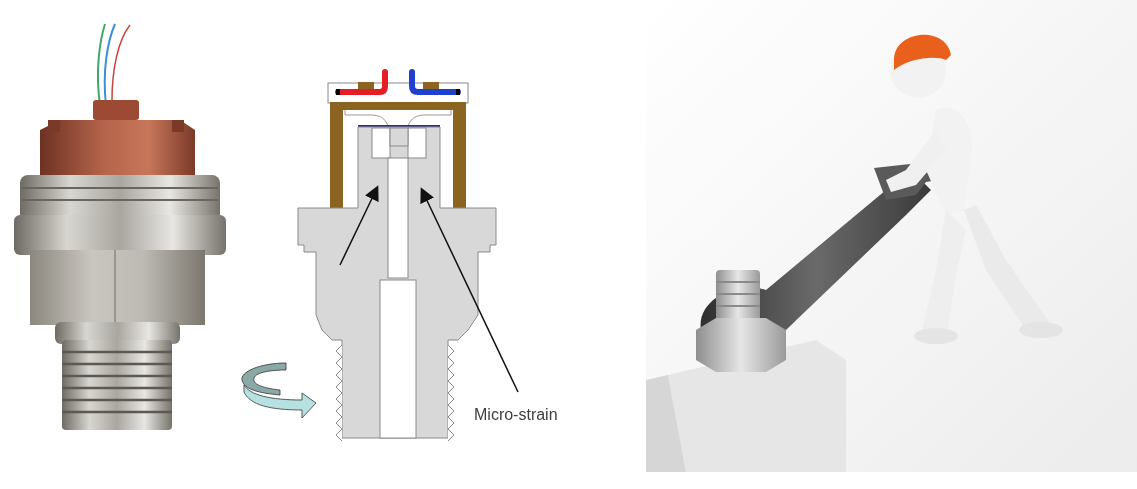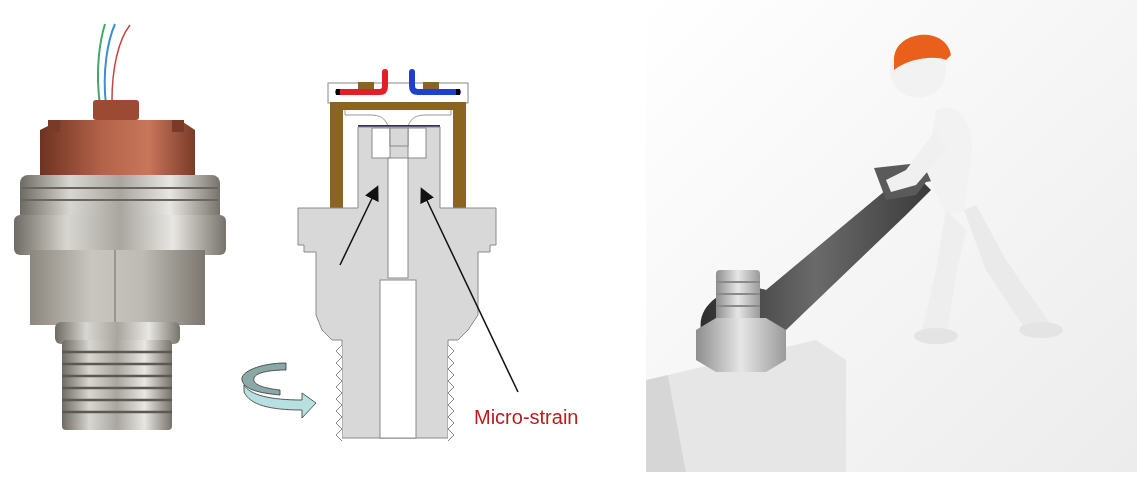--- a/index.html
+++ b/index.html
@@ -2,21 +2,21 @@
 <html><head>
   <meta charset="utf-8">
   <style>
     html, body { margin: 0; padding: 0; background: #ffffff; }
     body { width: 1137px; height: 489px; position: relative; overflow: hidden;
            font-family: "Liberation Sans", sans-serif; }
     .panel { position: absolute; }
     #photo-panel { left: 0; top: 0; width: 240px; height: 489px; }
     #diagram-panel { left: 230px; top: 0; width: 410px; height: 489px; }
     #illustration-panel { left: 646px; top: 0; width: 491px; height: 489px; }
-    .label { position: absolute; font-size: 20px; color: #b91c1c; white-space: nowrap; }
+    .label { position: absolute; font-size: 16px; color: #404040; white-space: nowrap; }
     svg { display: block; }
   </style>
 </head>
 <body>
 
 <div class="panel" id="photo-panel">
   <svg width="240" height="489" viewBox="0 0 240 489">
     <defs>
       <linearGradient id="metalG" x1="0" x2="1">
         <stop offset="0" stop-color="#6e6a64"></stop>

